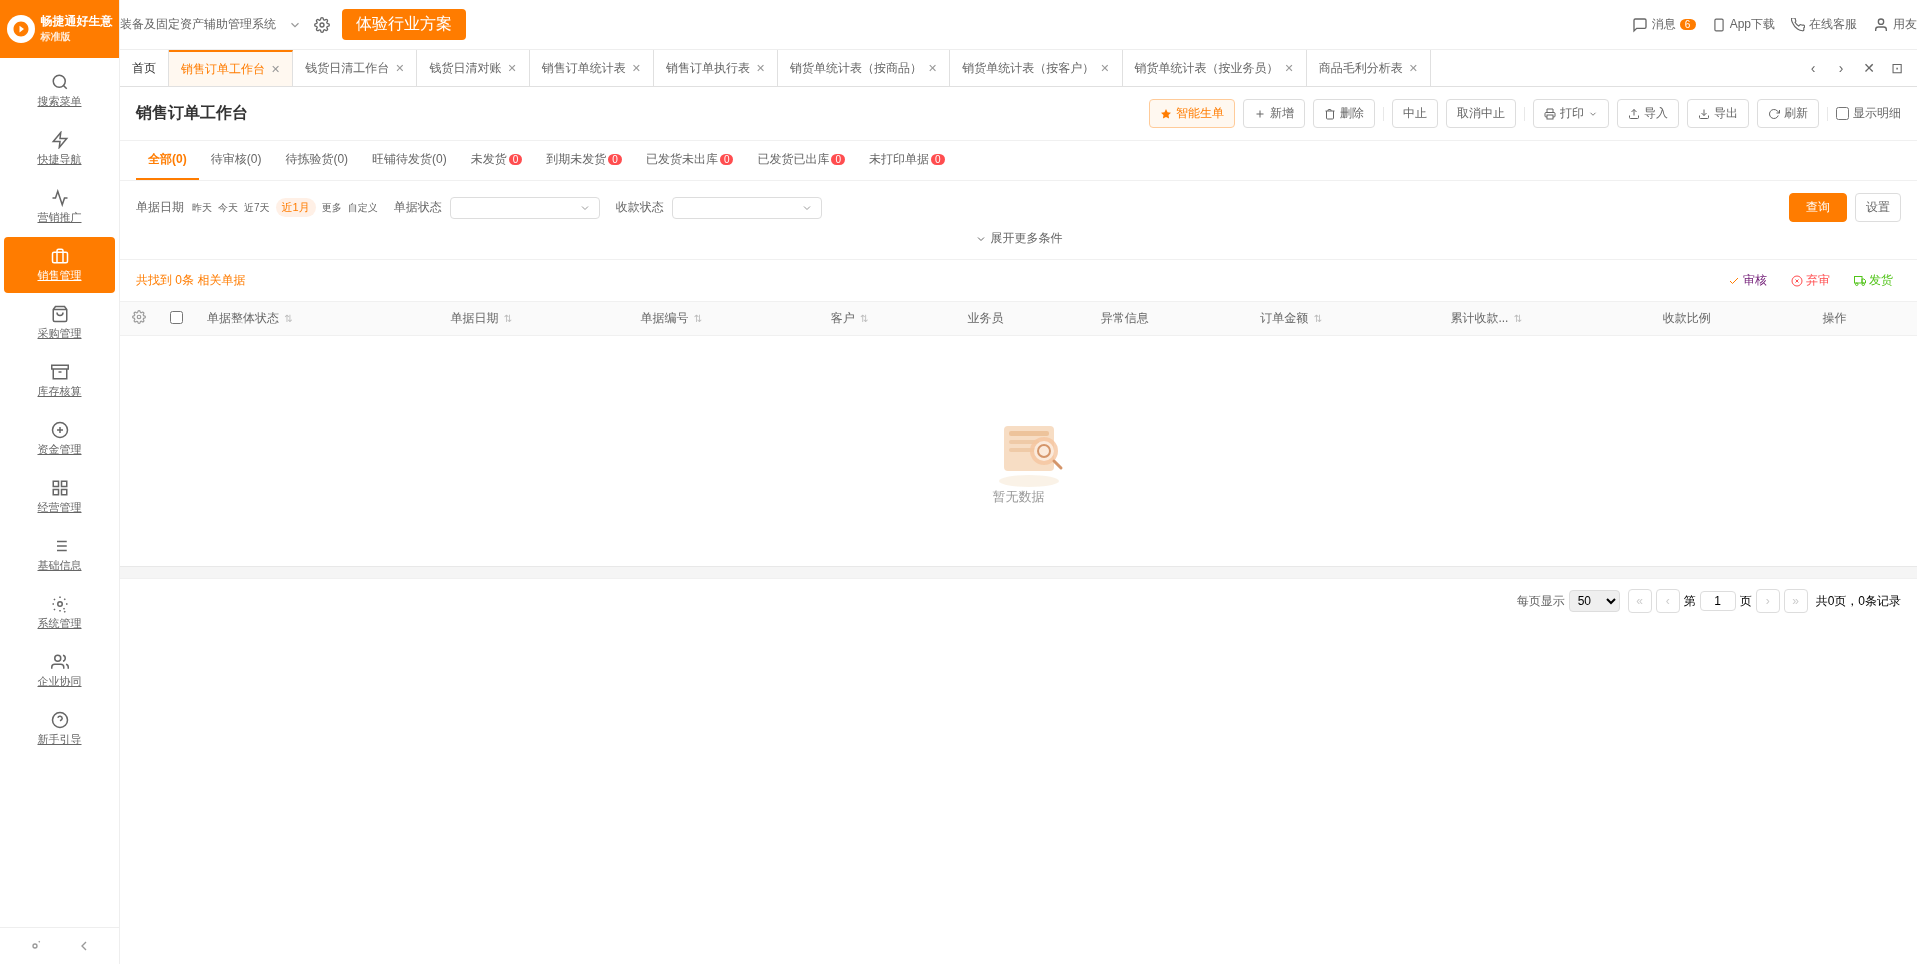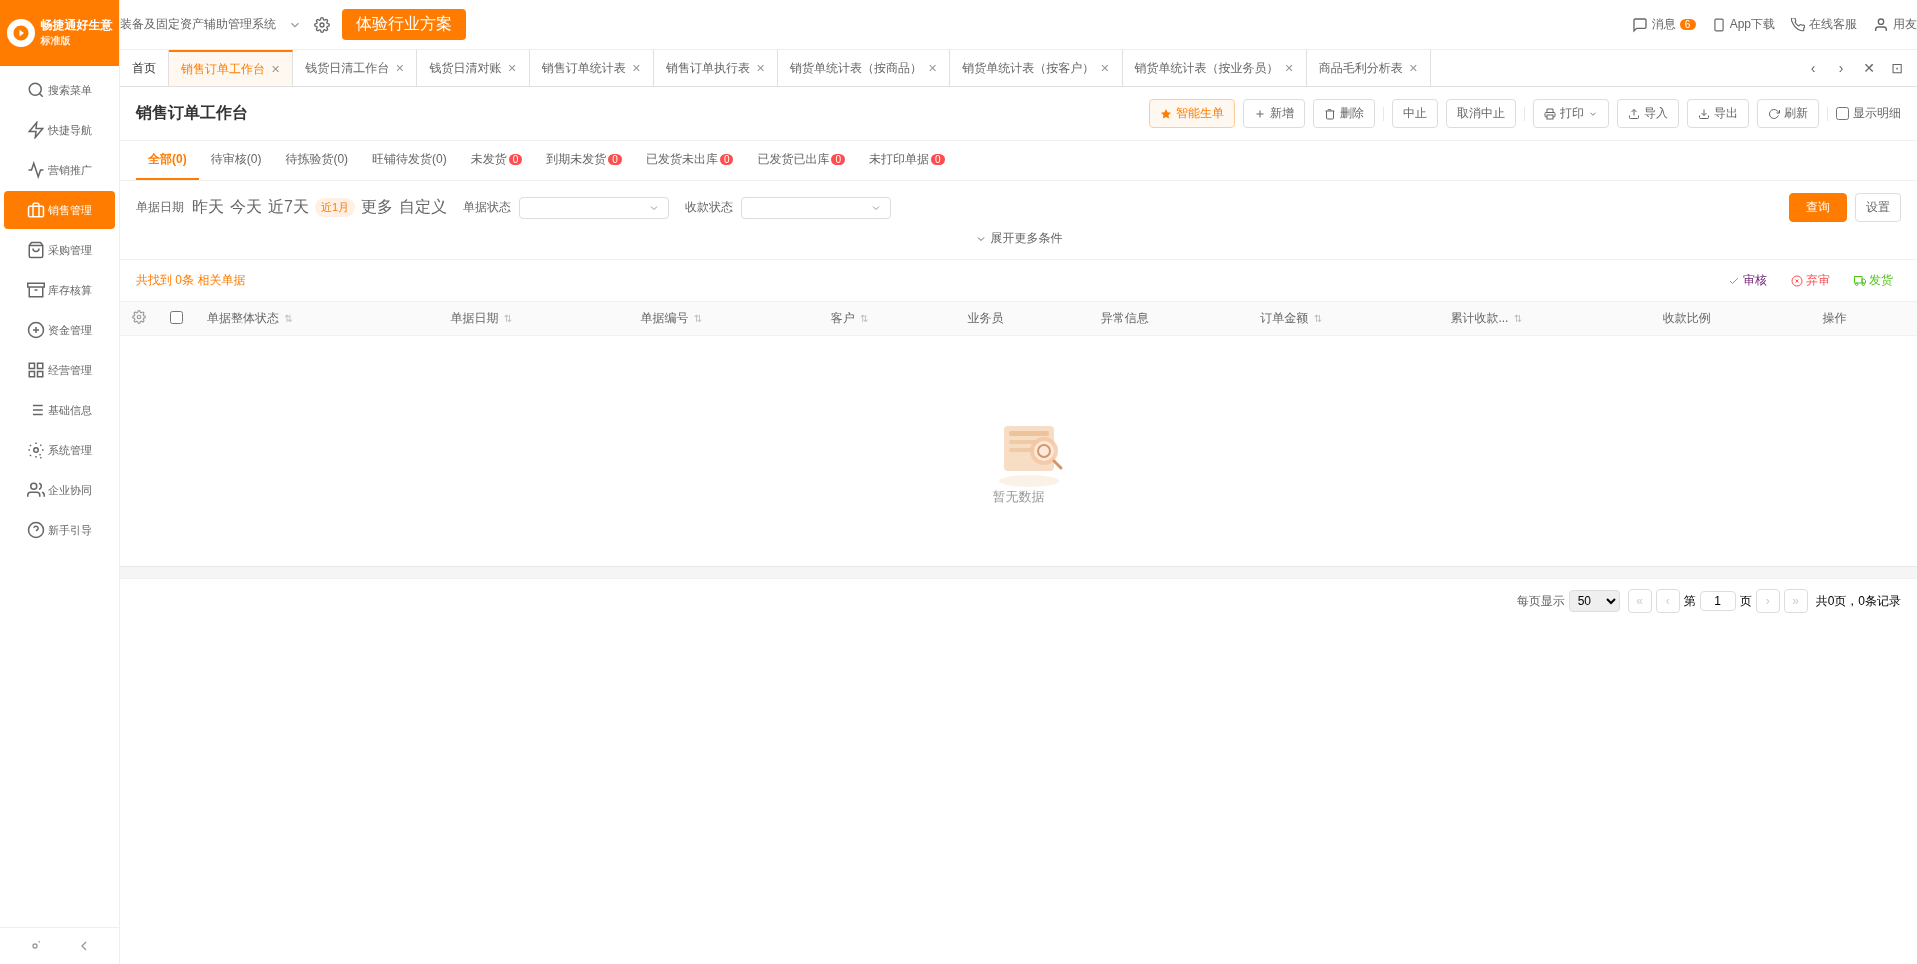--- a/index.html
+++ b/index.html
@@ -1,24 +1,24 @@
 <!DOCTYPE html>
 <html><head>
   <meta charset="utf-8">
   <style>
     * { box-sizing: border-box; margin: 0; padding: 0; font-family: 'Microsoft YaHei', Arial, sans-serif; font-size: 12px; }
     body { display: flex; height: 964px; overflow: hidden; background: #f5f5f5; }
     
     
     .sidebar { width: 120px; background: #fff; display: flex; flex-direction: column; border-right: 1px solid #eee; flex-shrink: 0; }
-    .sidebar-logo { height: 66px; background: #ff7c00; display: flex; align-items: center; justify-content: center; color: #fff; font-size: 13px; font-weight: bold; gap: 6px; }
+    .sidebar-logo { height: 58px; background: #ff7c00; display: flex; align-items: center; justify-content: center; color: #fff; font-size: 13px; font-weight: bold; gap: 6px; }
     .sidebar-logo-icon { width: 28px; height: 28px; background: #fff; border-radius: 50%; display: flex; align-items: center; justify-content: center; }
     .sidebar-logo-icon svg { width: 18px; height: 18px; }
     .sidebar-nav { display: flex; flex-direction: column; flex: 1; padding: 4px 0; }
-    .sidebar-item { display: flex; flex-direction: row; align-items: center; justify-content: center; padding: 10px 4px; cursor: pointer; color: #666; gap: 3px; border-radius: 4px; margin: 1px 4px; }
+    .sidebar-item { display: flex; flex-direction: column; align-items: center; justify-content: center; padding: 10px 4px; cursor: pointer; color: #666; gap: 3px; border-radius: 4px; margin: 1px 4px; text-decoration: underline; }
     .sidebar-item.active { background: #ff7c00; color: #fff; }
     .sidebar-item svg { width: 18px; height: 18px; }
     .sidebar-item span { font-size: 11px; text-align: center; }
     .sidebar-bottom { display: flex; align-items: center; justify-content: space-around; padding: 10px; border-top: 1px solid #eee; }
     .sidebar-bottom svg { width: 16px; height: 16px; color: #999; cursor: pointer; }
     
     
     .main { flex: 1; display: flex; flex-direction: column; overflow: hidden; }
     
     
@@ -60,21 +60,21 @@
     .sub-tab.active { color: #ff7c00; border-bottom-color: #ff7c00; font-weight: bold; }
     .sub-tab .count { color: #999; }
     .sub-tab .count.red { color: #ff4d4f; }
     
     
     .filter-area { padding: 12px 16px; background: #fff; border-bottom: 1px solid #f0f0f0; }
     .filter-row { display: flex; align-items: center; gap: 16px; flex-wrap: wrap; }
     .filter-item { display: flex; align-items: center; gap: 8px; }
     .filter-label { color: #666; white-space: nowrap; font-size: 12px; }
     .date-filter { display: flex; align-items: center; gap: 6px; }
-    .date-link { color: #666; cursor: pointer; font-size: 16px; }
+    .date-link { color: #666; cursor: pointer; font-size: 10px; }
     .date-link.active { color: #ff7c00; background: #fff0e6; padding: 2px 6px; border-radius: 10px; font-size: 11px; }
     .filter-select { display: flex; align-items: center; gap: 4px; border: 1px solid #ddd; border-radius: 4px; padding: 4px 8px; cursor: pointer; min-width: 150px; justify-content: space-between; }
     .expand-btn { display: flex; align-items: center; justify-content: center; gap: 4px; margin: 8px auto 0; color: #666; cursor: pointer; font-size: 12px; }
     
     
     .table-toolbar { display: flex; align-items: center; justify-content: space-between; padding: 8px 16px; background: #fff; }
     .result-count { font-size: 12px; color: #666; }
     .result-count span { color: #ff7c00; }
     .table-actions { display: flex; align-items: center; gap: 8px; }
     .action-btn { display: flex; align-items: center; gap: 3px; padding: 4px 8px; border-radius: 4px; cursor: pointer; font-size: 12px; }

